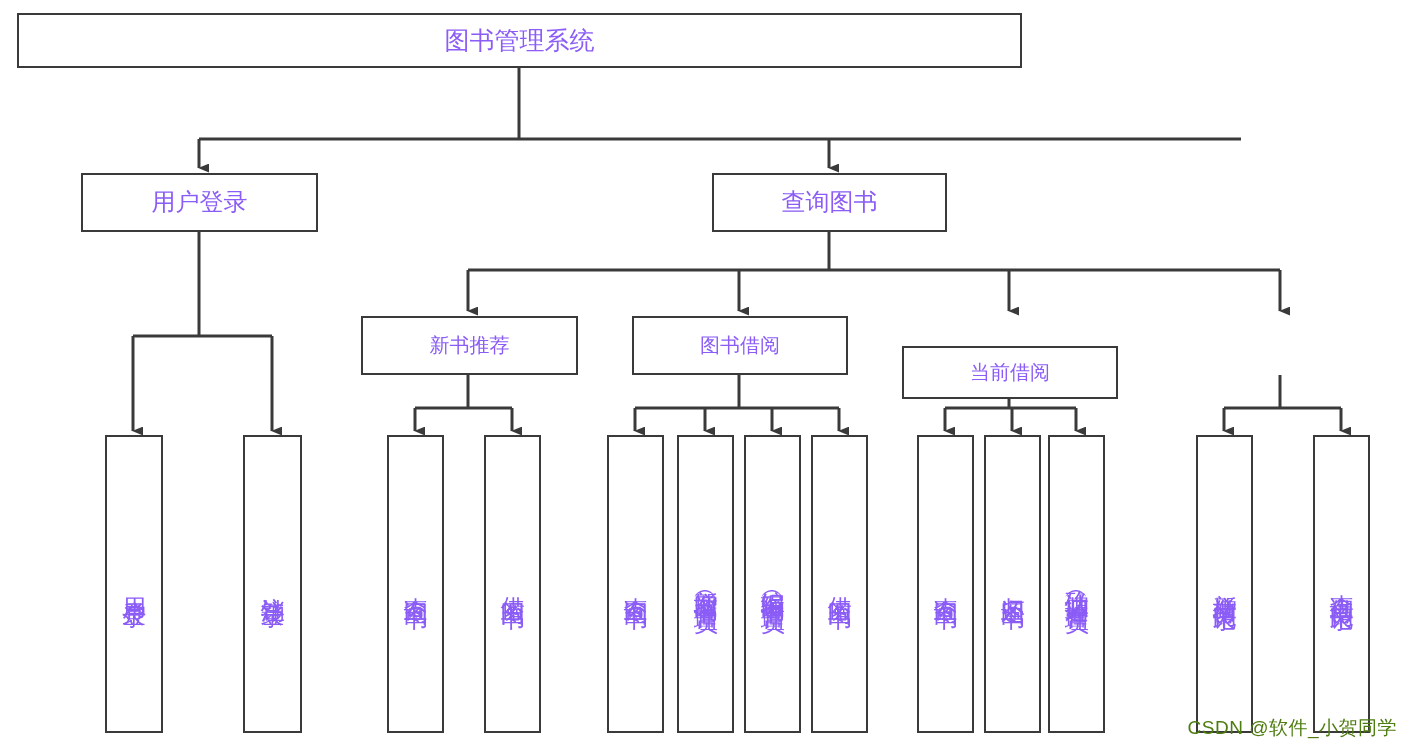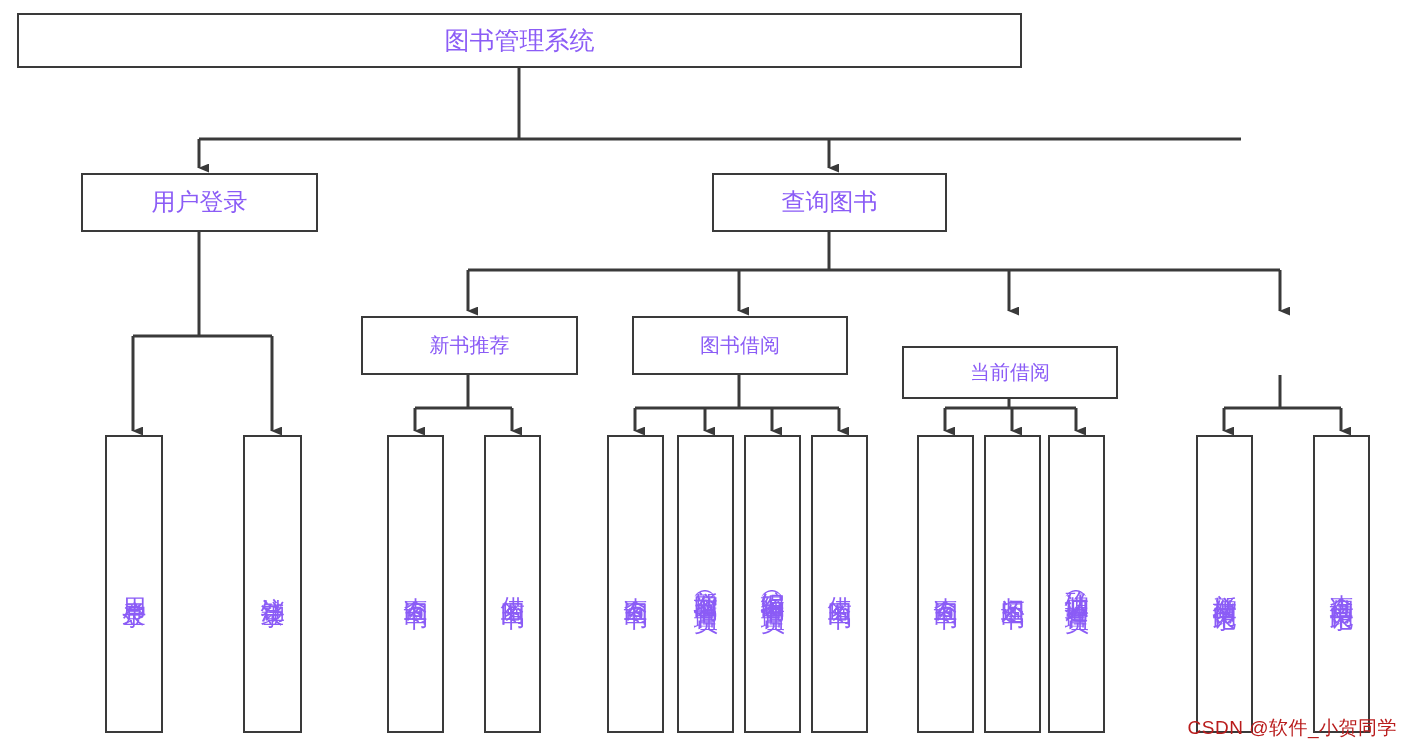--- a/index.html
+++ b/index.html
@@ -53,21 +53,21 @@
     text-orientation: upright;
     letter-spacing: 3px;
     white-space: nowrap;
     line-height: 1.35;
   }
   .watermark {
     position: absolute;
     right: 8px;
     bottom: 6px;
     font-size: 19px;
-    color: #b91c1c;
+    color: #4d7c0f;
     letter-spacing: 0.5px;
     z-index: 3;
     white-space: nowrap;
   }
 </style>
 </head>
 <body>
 
 <div id="canvas">
 

